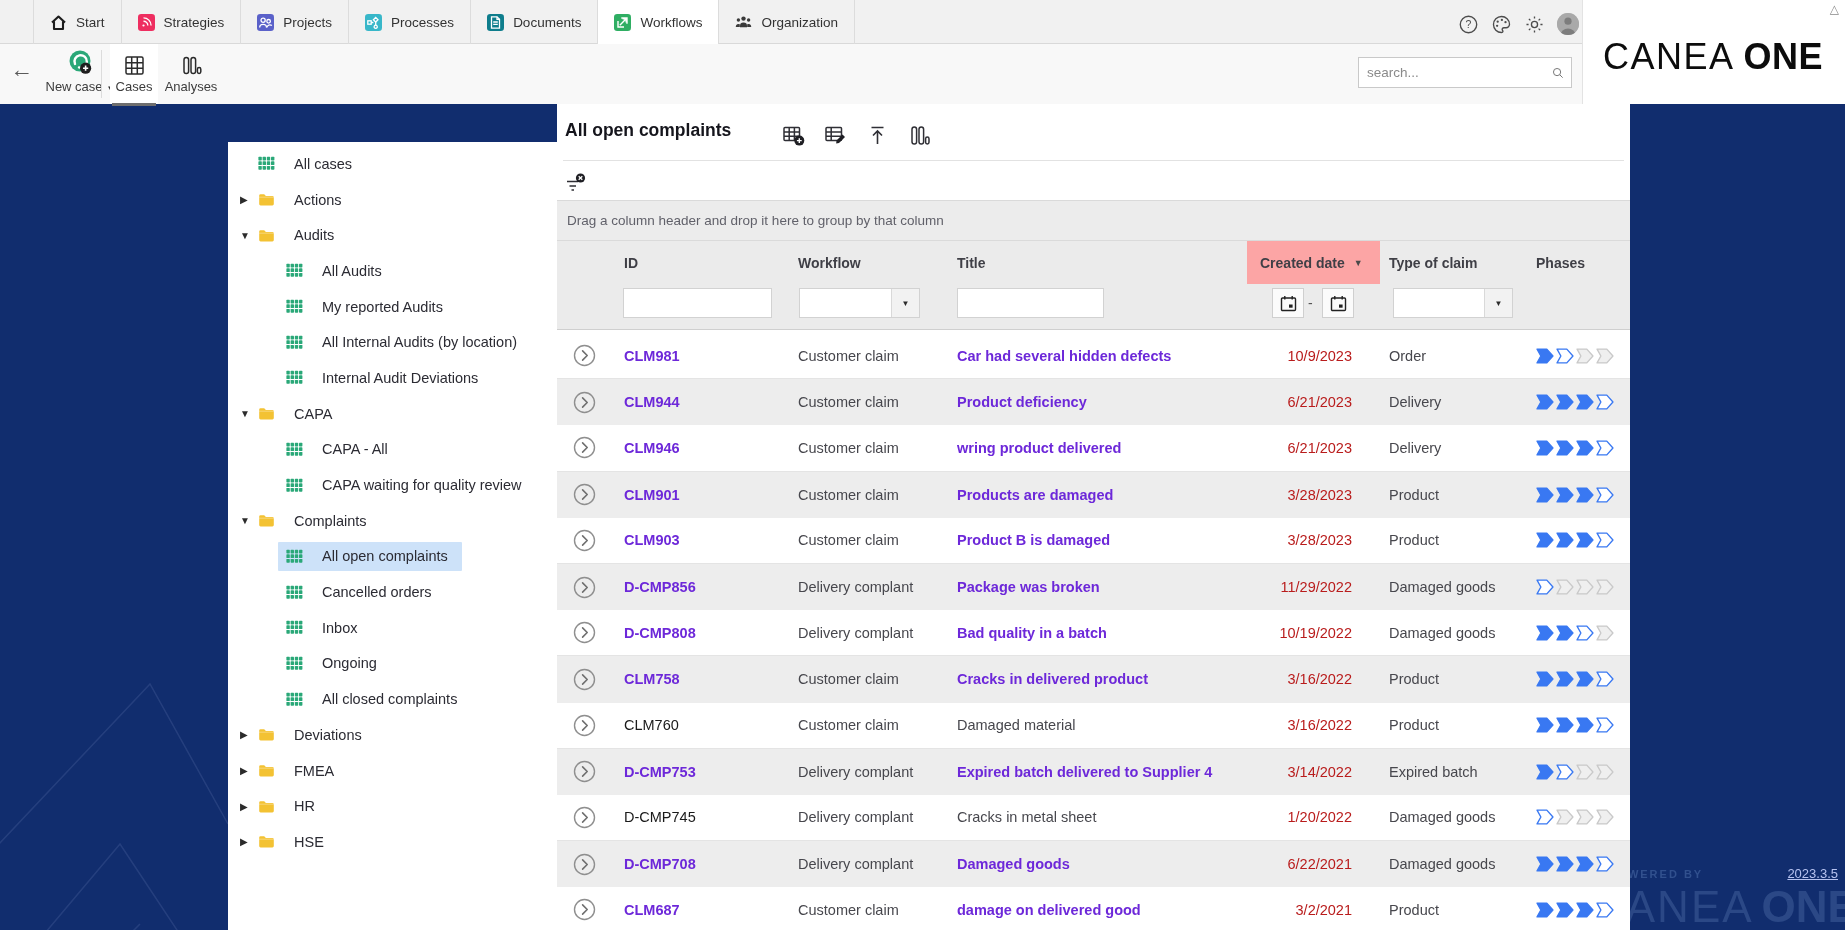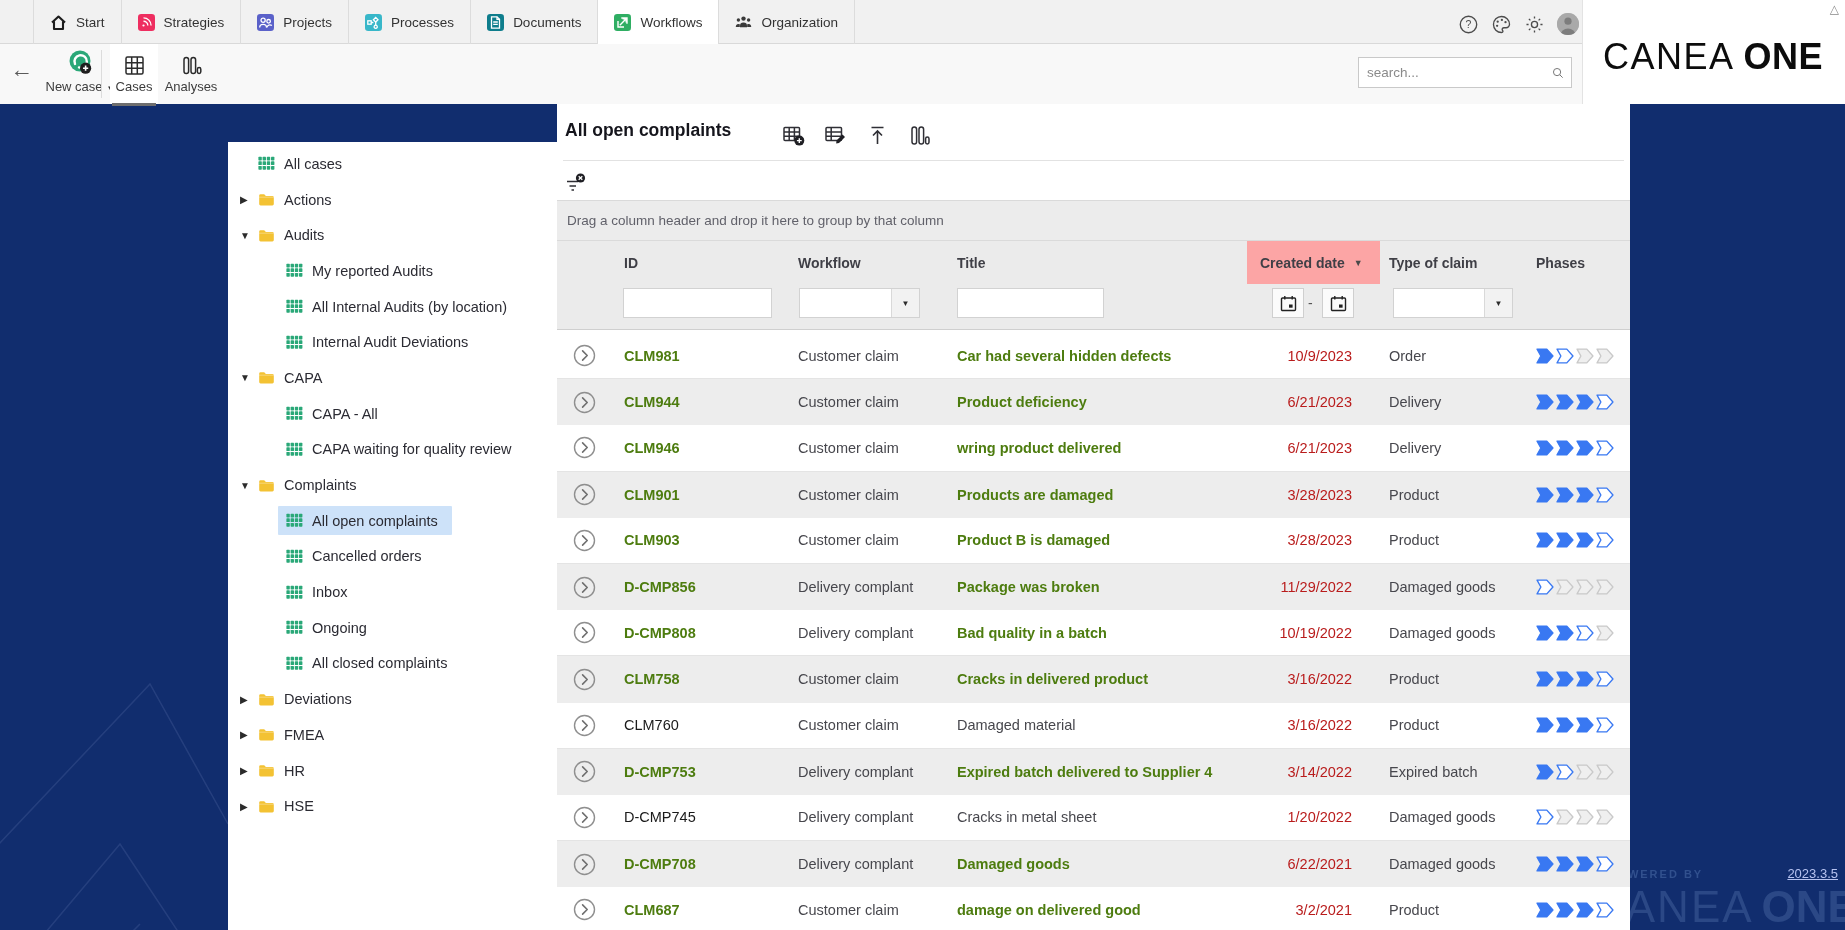--- a/index.html
+++ b/index.html
@@ -67,21 +67,21 @@
   .logo .hv { font-weight:900; margin-left:9px; letter-spacing:0.5px; }
   .collapse-tri { position:absolute; top:2px; right:6px; font-size:12px; color:#8a8a8a; }
 
   
   .tree-panel { position:absolute; left:228px; top:142px; width:329px; height:788px;
     background:#fff; z-index:2; padding-top:4px; overflow:hidden; }
   .titem { display:flex; align-items:center; height:35.7px; padding-left:12px;
     font-size:14.5px; color:#2b2b33; cursor:default; }
   .titem .exp { width:18px; font-size:10px; color:#2b2b2b; flex:0 0 18px; }
   .titem.lvl1 { padding-left:58px; }
-  .titem .body { display:flex; align-items:center; gap:9px; padding:6px 14px 6px 8px;
+  .titem .body { display:flex; align-items:center; gap:19px; padding:6px 14px 6px 8px;
     margin-left:-8px; border-radius:1px; }
   .titem.selected .body { background:var(--sel,#cde2f9); }
   .titem .nic { width:17px; height:17px; flex:0 0 17px; display:inline-flex; }
   .titem .nic svg { width:17px; height:17px; }
 
   
   .main-panel { position:absolute; left:557px; top:104px; width:1073px; height:826px;
     background:#fff; z-index:2; }
   .mp-title { position:absolute; left:8px; top:16px; font-size:17.5px; font-weight:700;
     color:#15151c; }
@@ -124,21 +124,21 @@
     background:#fbfbfb; display:flex; align-items:center; justify-content:center; }
   .calbtn svg { width:17px; height:17px; }
   .cb1 { left:715px; } .cb2 { left:765px; }
   .fdash { position:absolute; left:751px; top:11px; font-size:14px; color:#555; }
 
   .rows { position:absolute; left:0; right:0; top:229px; bottom:0; overflow:hidden; }
   .row { display:flex; align-items:center; height:46.2px; font-size:14.5px; color:#47474d;
     border-bottom:1px solid #e4e4e4; background:#fff; }
   .row:nth-child(even) { background:#ededed; border-bottom:none; }
   .row .col-id { color:#1a1a1a; }
-  .row.em .col-id, .row.em .col-title { font-weight:700; color:#4d7c0f; }
+  .row.em .col-id, .row.em .col-title { font-weight:700; color:#6d28d9; }
   .row .col-date { text-align:right; padding-left:0; padding-right:28px; color:#b91c1c; }
   .exp-btn { width:23px; height:23px; display:inline-flex; }
   .exp-btn svg { width:23px; height:23px; }
   .phases { display:flex; gap:2px; align-items:center; }
   .phases svg { width:18px; height:16px; }
 </style>
 </head>
 <body style="background: rgb(17, 45, 110);">
 
 <svg class="deco" width="560" height="826">
@@ -375,20 +375,43 @@
     <div class="titem lvl0">
       <span class="exp">▼</span>
       <span class="body">
         <span class="nic">
           <svg viewBox="0 0 17 17">
             <path d="M1.2 4.6 q0-1.4 1.4-1.4 h3.6 l1.7 1.8 h6.5 q1.4 0 1.4 1.4 v6.6 q0 1.4-1.4 1.4 H2.6 q-1.4 0-1.4-1.4 z" fill="#f3c233"></path>
             <path d="M1.2 6.2h14.6" stroke="#fff" stroke-width="0.7" opacity="0.5"></path>
           </svg>
         </span>
         <span class="lbl">Audits</span>
+      </span>
+    </div>
+    <div class="titem lvl1">
+      <span class="body">
+        <span class="nic">
+          <svg viewBox="0 0 17 17">
+            <g fill="#2aa878">
+              <rect x="0.4" y="1.7" width="3.4" height="3.8" rx="0.7"></rect>
+              <rect x="4.6000000000000005" y="1.7" width="3.4" height="3.8" rx="0.7"></rect>
+              <rect x="8.8" y="1.7" width="3.4" height="3.8" rx="0.7"></rect>
+              <rect x="13.000000000000002" y="1.7" width="3.4" height="3.8" rx="0.7"></rect>
+              <rect x="0.4" y="6.3" width="3.4" height="3.8" rx="0.7"></rect>
+              <rect x="4.6000000000000005" y="6.3" width="3.4" height="3.8" rx="0.7"></rect>
+              <rect x="8.8" y="6.3" width="3.4" height="3.8" rx="0.7"></rect>
+              <rect x="13.000000000000002" y="6.3" width="3.4" height="3.8" rx="0.7"></rect>
+              <rect x="0.4" y="10.899999999999999" width="3.4" height="3.8" rx="0.7"></rect>
+              <rect x="4.6000000000000005" y="10.899999999999999" width="3.4" height="3.8" rx="0.7"></rect>
+              <rect x="8.8" y="10.899999999999999" width="3.4" height="3.8" rx="0.7"></rect>
+              <rect x="13.000000000000002" y="10.899999999999999" width="3.4" height="3.8" rx="0.7"></rect>
+            </g>
+          </svg>
+        </span>
+        <span class="lbl">All Audits</span>
       </span>
     </div>
     <div class="titem lvl1">
       <span class="body">
         <span class="nic">
           <svg viewBox="0 0 17 17">
             <g fill="#2aa878">
               <rect x="0.4" y="1.7" width="3.4" height="3.8" rx="0.7"></rect>
               <rect x="4.6000000000000005" y="1.7" width="3.4" height="3.8" rx="0.7"></rect>
               <rect x="8.8" y="1.7" width="3.4" height="3.8" rx="0.7"></rect>

